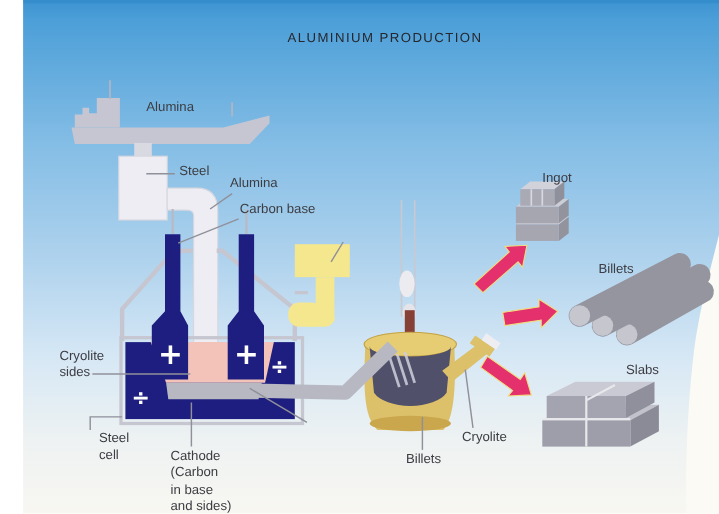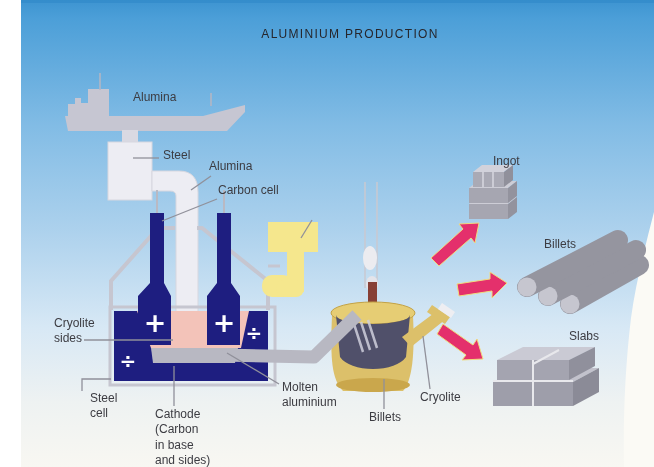--- a/index.html
+++ b/index.html
@@ -121,34 +121,32 @@
     <path d="M258,384 L206,353"></path>
     <path d="M363,409 V379"></path>
     <path d="M409,389 L402,336"></path>
   </g>
 </svg>
 
 <div class="title" style="left:329px;top:27px">ALUMINIUM PRODUCTION</div>
 <div class="label" style="left:112px;top:90px">Alumina</div>
 <div class="label" style="left:142px;top:148px">Steel</div>
 <div class="label" style="left:188px;top:159px">Alumina</div>
-<div class="label" style="left:197px;top:183px">Carbon cell</div>
+<div class="label" style="left:197px;top:183px">Carbon base</div>
 <div class="label" style="left:472px;top:154px">Ingot</div>
 <div class="label" style="left:523px;top:237px">Billets</div>
 <div class="label" style="left:548px;top:329px">Slabs</div>
 <div class="label" style="left:33px;top:316px">Cryolite
 sides</div>
 <div class="label" style="left:69px;top:391px">Steel
 cell</div>
 <div class="label" style="left:134px;top:407px">Cathode
 (Carbon
 in base
 and sides)</div>
-<div class="label" style="left:261px;top:380px">Molten
-aluminium</div>
 <div class="label" style="left:348px;top:410px">Billets</div>
 <div class="label" style="left:399px;top:390px">Cryolite</div>
 
 <div class="sym sym-plus" style="left:134px;top:322px">+</div>
 <div class="sym sym-plus" style="left:203px;top:322px">+</div>
 <div class="sym sym-div" style="left:107px;top:361px">÷</div>
 <div class="sym sym-div" style="left:233px;top:333px">÷</div>
 
 </div>
 

